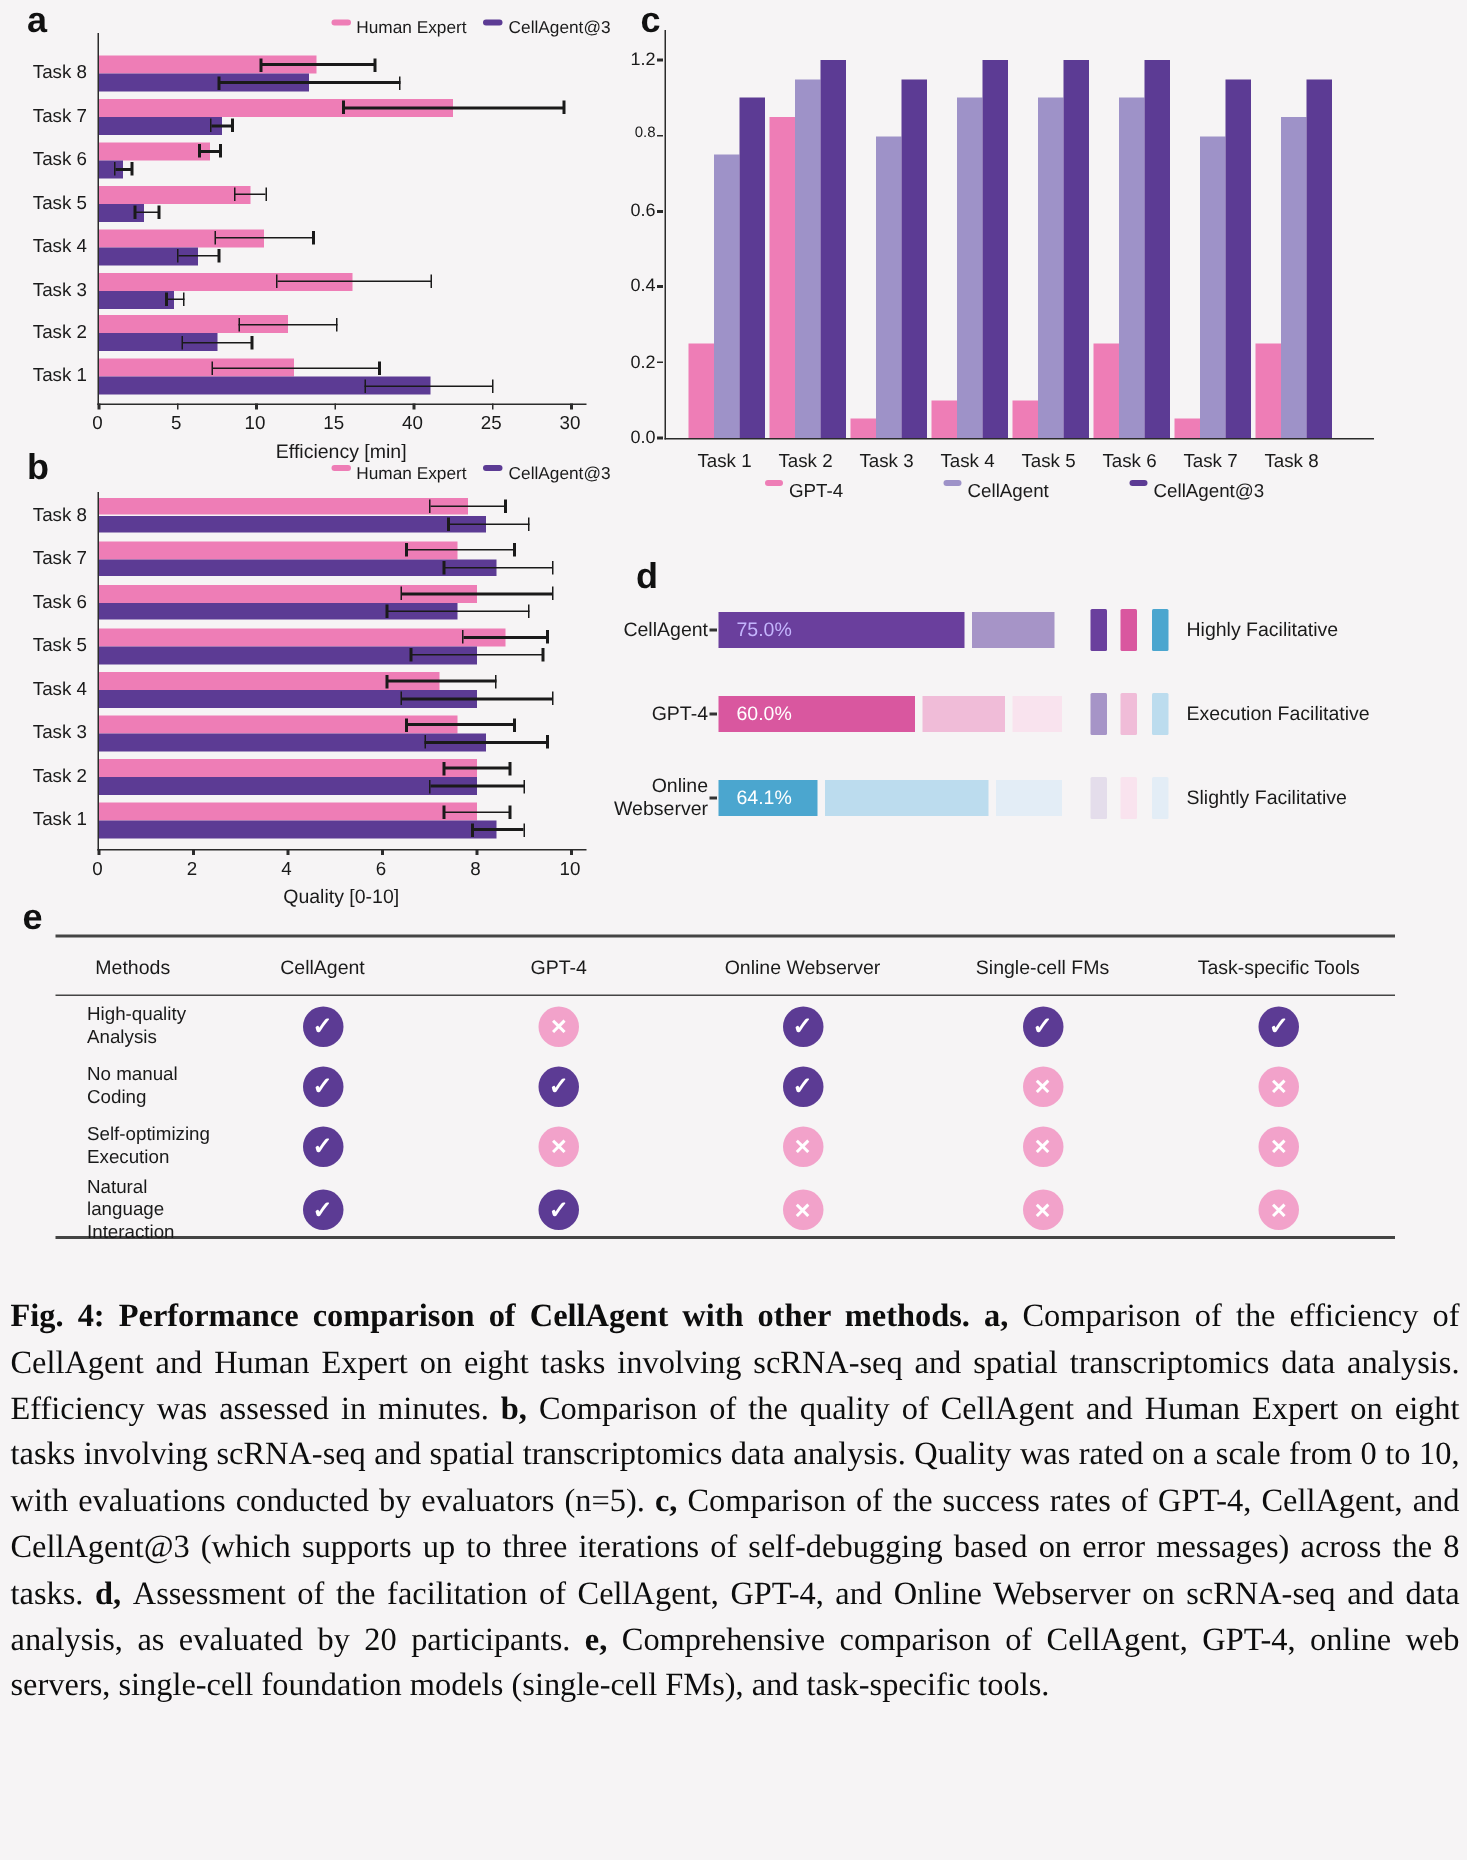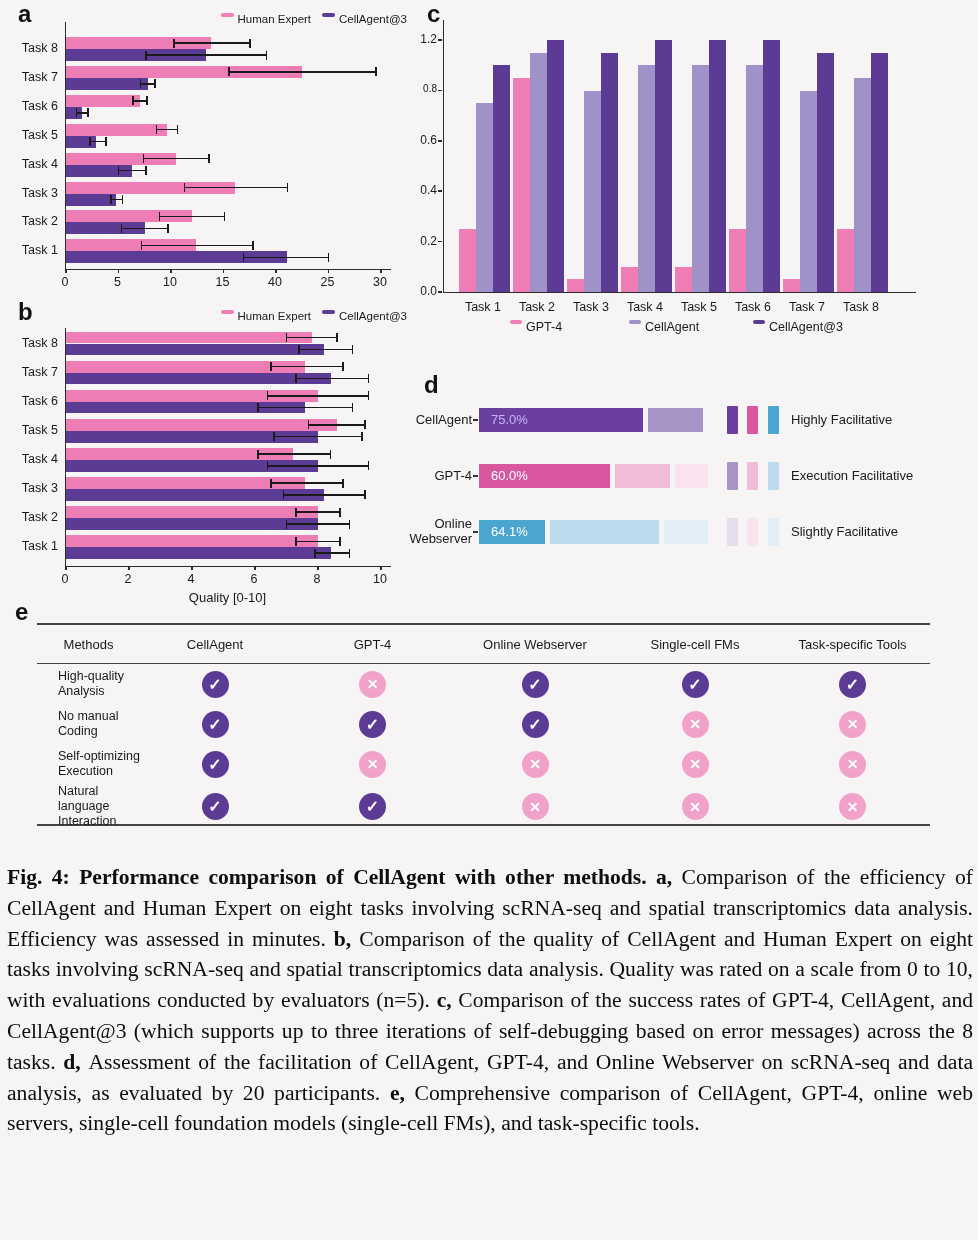--- a/index.html
+++ b/index.html
@@ -108,20 +108,21 @@
       <div style="position: absolute; left: 0px; top: 185.5px; width: 58px; text-align: right; font-size: 12.5px;">Task 3</div>
       <div style="position: absolute; left: 0px; top: 214.4px; width: 58px; text-align: right; font-size: 12.5px;">Task 2</div>
       <div style="position: absolute; left: 0px; top: 243.3px; width: 58px; text-align: right; font-size: 12.5px;">Task 1</div>
       <div style="position: absolute; left: 50px; top: 275px; width: 30px; text-align: center; font-size: 12.5px;">0</div>
       <div style="position: absolute; left: 102.5px; top: 275px; width: 30px; text-align: center; font-size: 12.5px;">5</div>
       <div style="position: absolute; left: 155px; top: 275px; width: 30px; text-align: center; font-size: 12.5px;">10</div>
       <div style="position: absolute; left: 207.5px; top: 275px; width: 30px; text-align: center; font-size: 12.5px;">15</div>
       <div style="position: absolute; left: 260px; top: 275px; width: 30px; text-align: center; font-size: 12.5px;">40</div>
       <div style="position: absolute; left: 312.5px; top: 275px; width: 30px; text-align: center; font-size: 12.5px;">25</div>
       <div style="position: absolute; left: 365px; top: 275px; width: 30px; text-align: center; font-size: 12.5px;">30</div>
+      <div style="position: absolute; left: 65px; top: 293px; width: 325px; text-align: center; font-size: 13px;">Efficiency [min]</div>
       <div class="legend-row" style="right: 3px; top: 13px;">
         <div class="legend-item" style="font-size: 11.5px;">
           <span class="lswatch" style="display: inline-block; width: 13px; height: 4px; background: rgb(238, 125, 182); border-radius: 2px;"></span>
           <span>Human Expert</span>
         </div>
         <div class="legend-item" style="font-size: 11.5px;">
           <span class="lswatch" style="display: inline-block; width: 13px; height: 4px; background: rgb(92, 59, 148); border-radius: 2px;"></span>
           <span>CellAgent@3</span>
         </div>
       </div>

